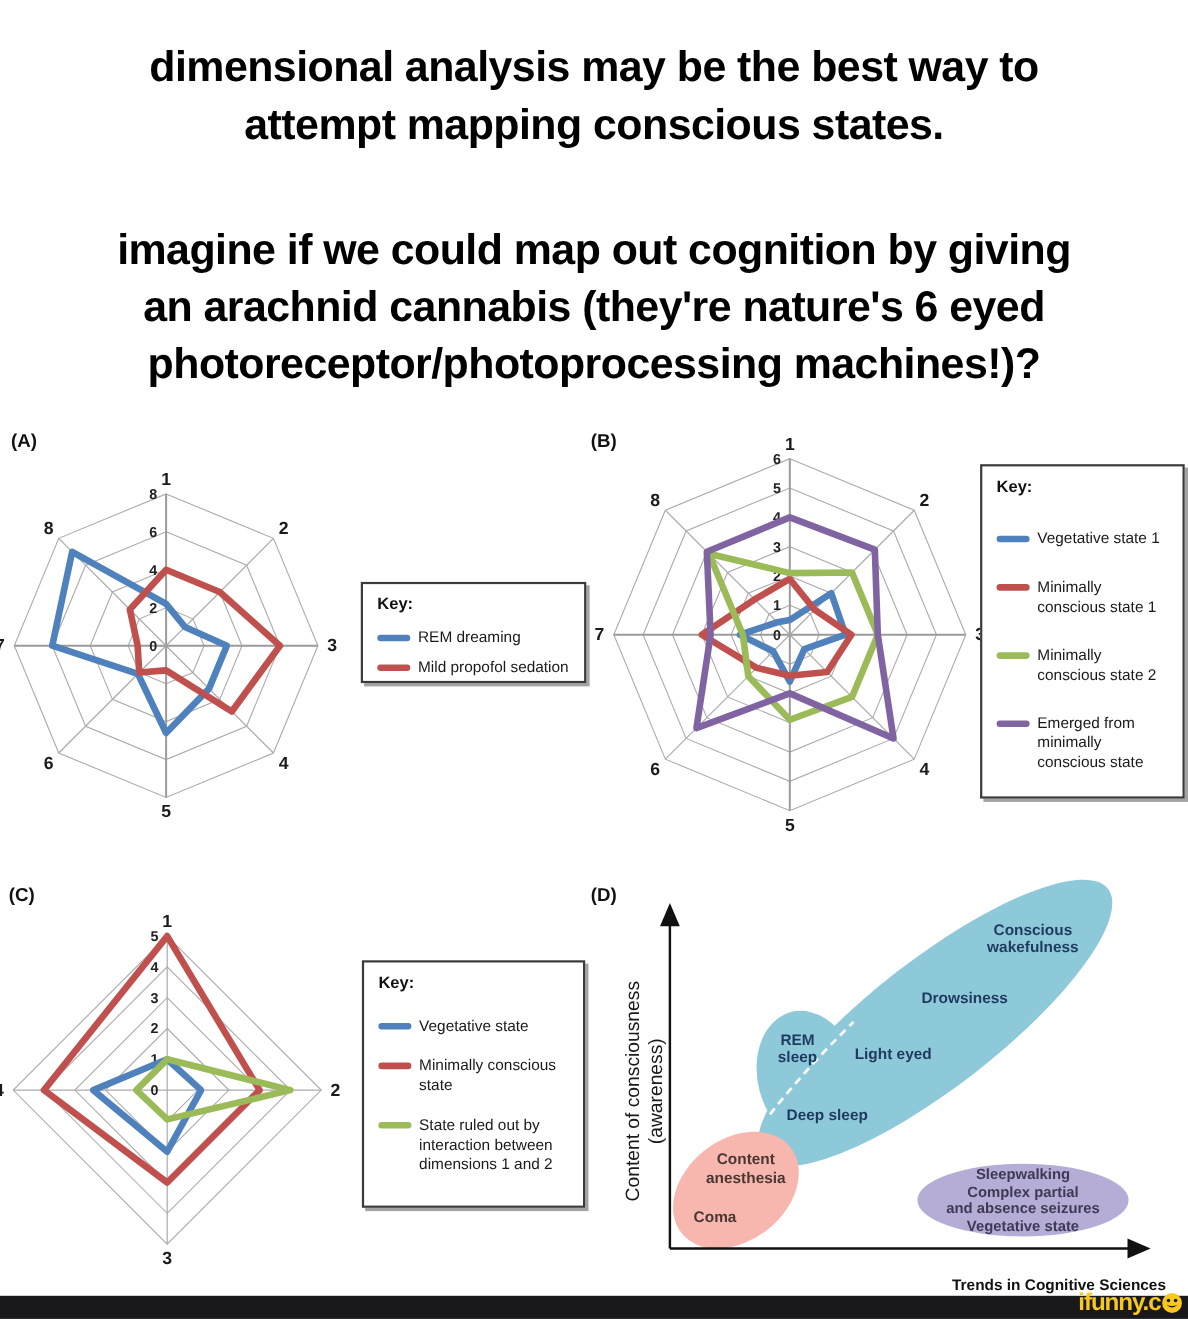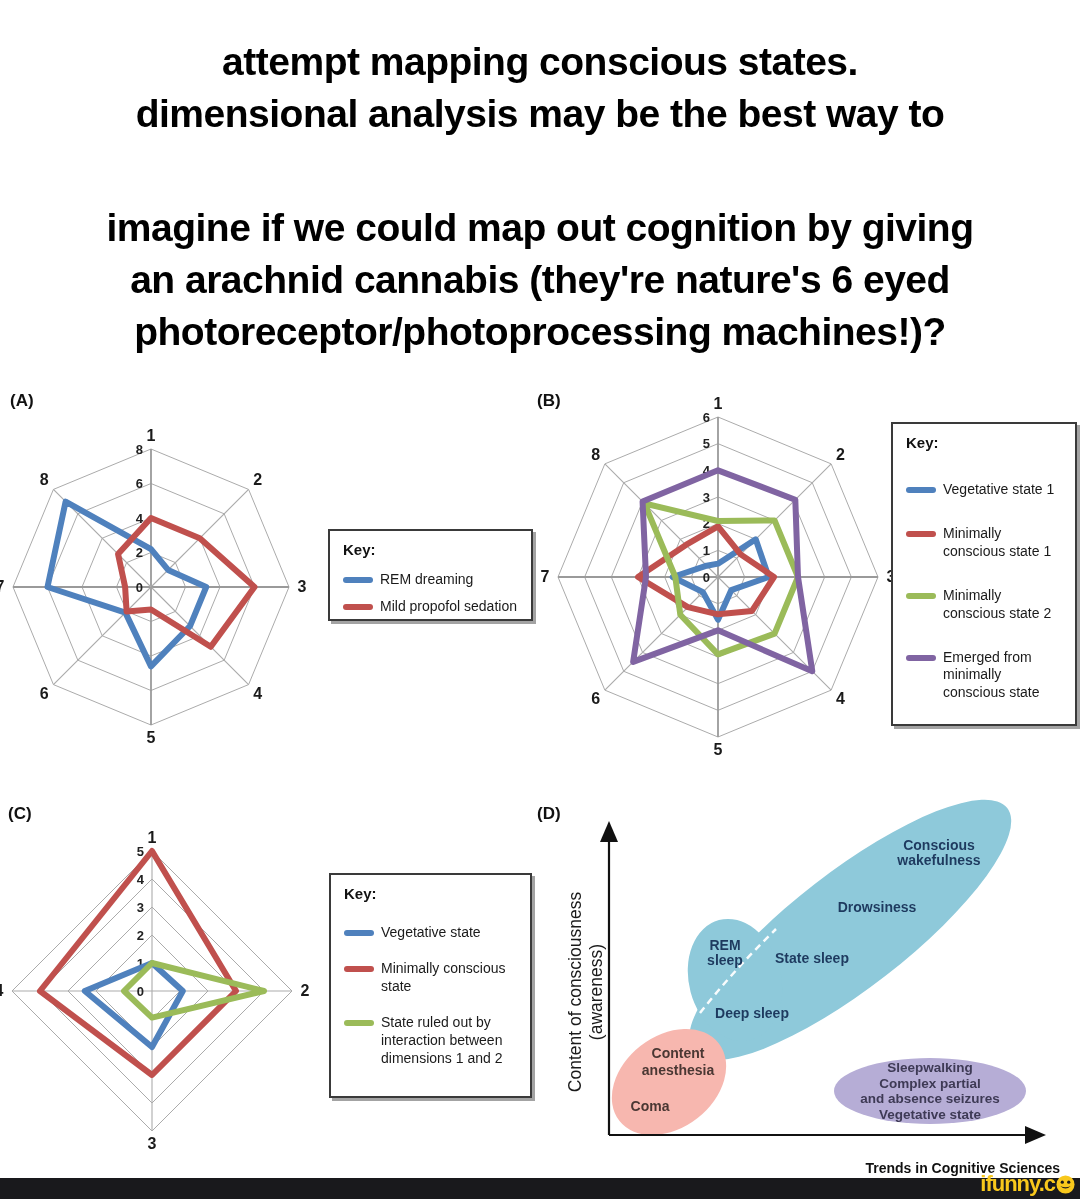--- a/index.html
+++ b/index.html
@@ -34,22 +34,22 @@
   #ifunny-bar{position:absolute;left:0;top:1178px;width:1080px;height:21px;}
   #ifunny-logo{position:absolute;right:5px;top:1171px;display:flex;align-items:center;
         font-weight:bold;font-size:22px;letter-spacing:-1px;z-index:5;}
 </style>
 </head>
 <body>
 
 <div id="page">
 
   <div class="meme" style="top:36px">
+    <div>dimensional analysis may be the best way to</div>
     <div>attempt mapping conscious states.</div>
-    <div>dimensional analysis may be the best way to</div>
   </div>
   <div class="meme" style="top:202px">
     <div>imagine if we could map out cognition by giving</div>
     <div>an arachnid cannabis (they're nature's 6 eyed</div>
     <div>photoreceptor/photoprocessing machines!)?</div>
   </div>
 
   <div class="panel-letter" style="left:10px;top:391px">(A)</div>
   <div class="panel-letter" style="left:537px;top:391px">(B)</div>
   <div class="panel-letter" style="left:8px;top:804px">(C)</div>
@@ -202,21 +202,21 @@
       <line x1="69" y1="340" x2="494" y2="340" stroke="#111" stroke-width="2.2"></line>
       <polygon points="69,26 60,47 78,47" fill="#111"></polygon>
       <polygon points="506,340 485,331 485,349" fill="#111"></polygon>
     </svg>
 
     <div class="dlab" style="left:324px;top:43px;width:150px">
       <div>Conscious</div>
       <div>wakefulness</div>
     </div>
     <div class="dlab" style="left:277px;top:105px;width:120px">Drowsiness</div>
-    <div class="dlab" style="left:212px;top:156px;width:120px">State sleep</div>
+    <div class="dlab" style="left:212px;top:156px;width:120px">Light eyed</div>
     <div class="dlab" style="left:152px;top:211px;width:120px">Deep sleep</div>
     <div class="dlab" style="left:145px;top:143px;width:80px">
       <div>REM</div>
       <div>sleep</div>
     </div>
     <div class="dlab warm" style="left:78px;top:250px;width:120px">
       <div>Content</div>
       <div>anesthesia</div>
     </div>
     <div class="dlab warm" style="left:70px;top:303px;width:80px">Coma</div>

